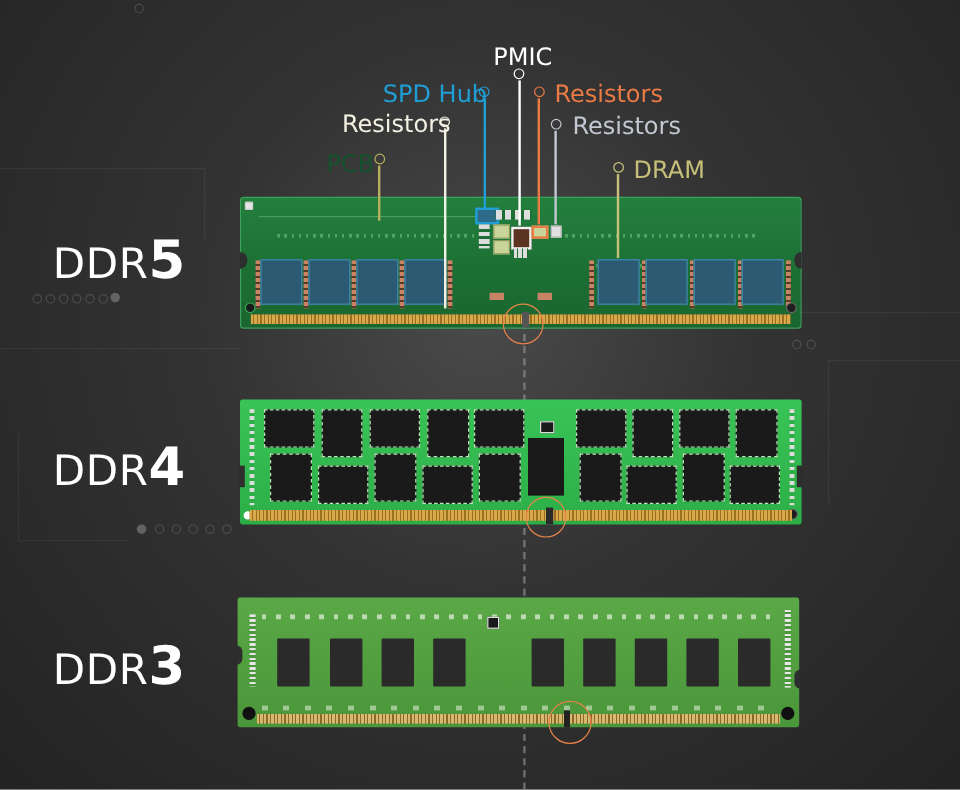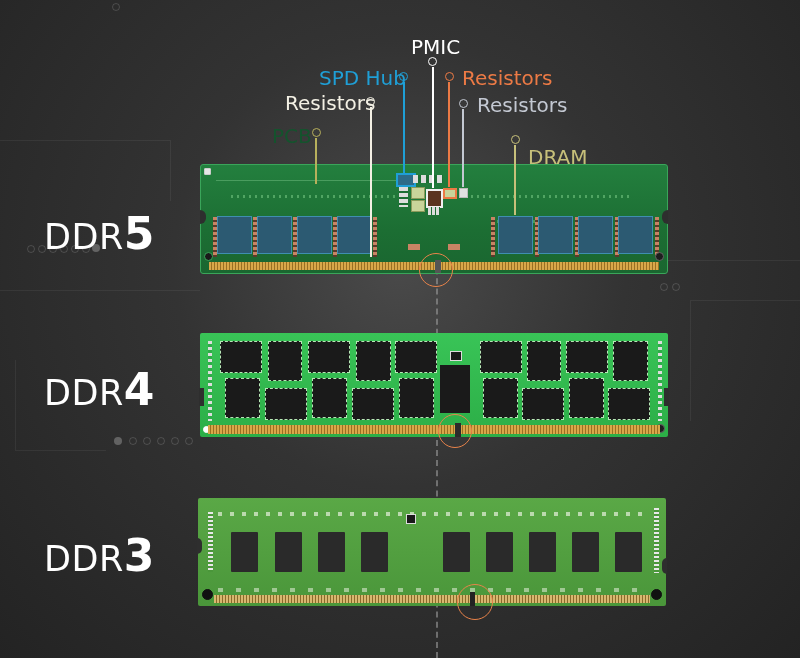--- a/index.html
+++ b/index.html
@@ -55,21 +55,21 @@
   <div class="bg-glow" style="left:114px;top:437px;"></div>
   <div class="bg-dot" style="left:129px;top:437px;"></div>
   <div class="bg-dot" style="left:143px;top:437px;"></div>
   <div class="bg-dot" style="left:157px;top:437px;"></div>
   <div class="bg-dot" style="left:171px;top:437px;"></div>
   <div class="bg-dot" style="left:185px;top:437px;"></div>
   <div class="bg-dot" style="left:660px;top:283px;"></div>
   <div class="bg-dot" style="left:672px;top:283px;"></div>
 </div>
 
-<div class="gen-label" style="top:212px;">
+<div class="gen-label" style="top:196px;">
   <span>DDR</span><span class="num">5</span>
 </div>
 <div class="gen-label" style="top:368px;">
   <span>DDR</span><span class="num">4</span>
 </div>
 <div class="gen-label" style="top:534px;">
   <span>DDR</span><span class="num">3</span>
 </div>
 
 <div class="key-guide"></div>
@@ -145,21 +145,21 @@
   <span class="callout-label" style="left:462px;top:68px;color:#ec7a45;">Resistors</span>
   <div class="callout-line" style="left:448px;top:82px;height:105px;background:#ec7a45;"></div>
 </div>
 <div>
   <div class="callout-ring" style="left:459px;top:99px;border-color:#c3c8d2;"></div>
   <span class="callout-label" style="left:477px;top:95px;color:#c3c8d2;">Resistors</span>
   <div class="callout-line" style="left:462px;top:109px;height:78px;background:#c3c8d2;"></div>
 </div>
 <div>
   <div class="callout-ring" style="left:511px;top:135px;border-color:#c7c07a;"></div>
-  <span class="callout-label" style="left:528px;top:147px;color:#c7c07a;">DRAM</span>
+  <span class="callout-label" style="left:528px;top:131px;color:#c7c07a;">DRAM</span>
   <div class="callout-line" style="left:514px;top:145px;height:70px;background:#c7c07a;"></div>
 </div>
 
 <div class="module" style="left:200px;top:333px;width:468px;height:104px;background:linear-gradient(180deg,#39c457 0%,#2cae47 100%);border-radius:2px;">
   <div class="side-notch" style="left:-1px;top:55px;width:5px;height:18px;"></div>
   <div class="side-notch" style="right:-1px;top:55px;width:5px;height:18px;"></div>
   <div style="position:absolute;left:8px;top:8px;width:4px;height:80px;background:repeating-linear-gradient(180deg,#ddd 0 3px,#2cae47 3px 6px);"></div>
 
   <div class="chip-ddr4" style="left:20px;top:8px;width:42px;height:32px;"></div>
   <div class="chip-ddr4" style="left:68px;top:8px;width:34px;height:40px;"></div>

